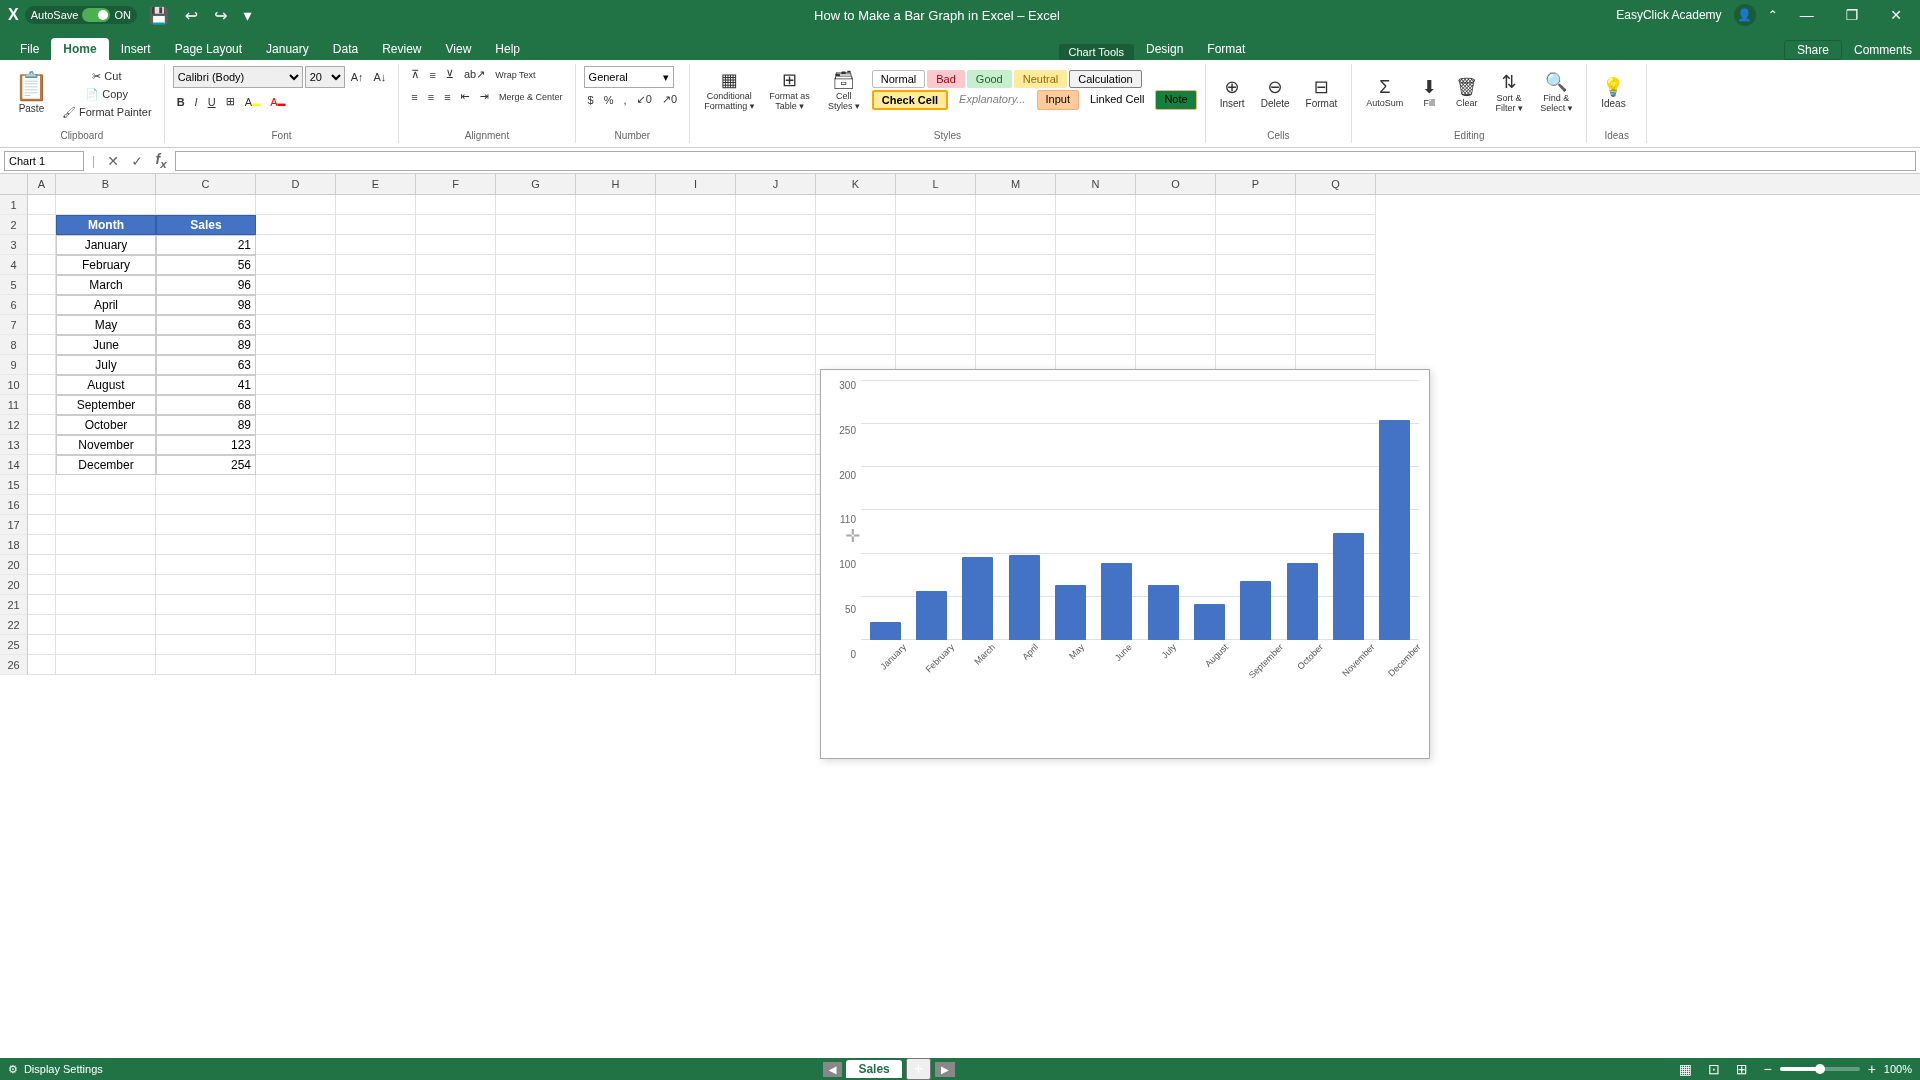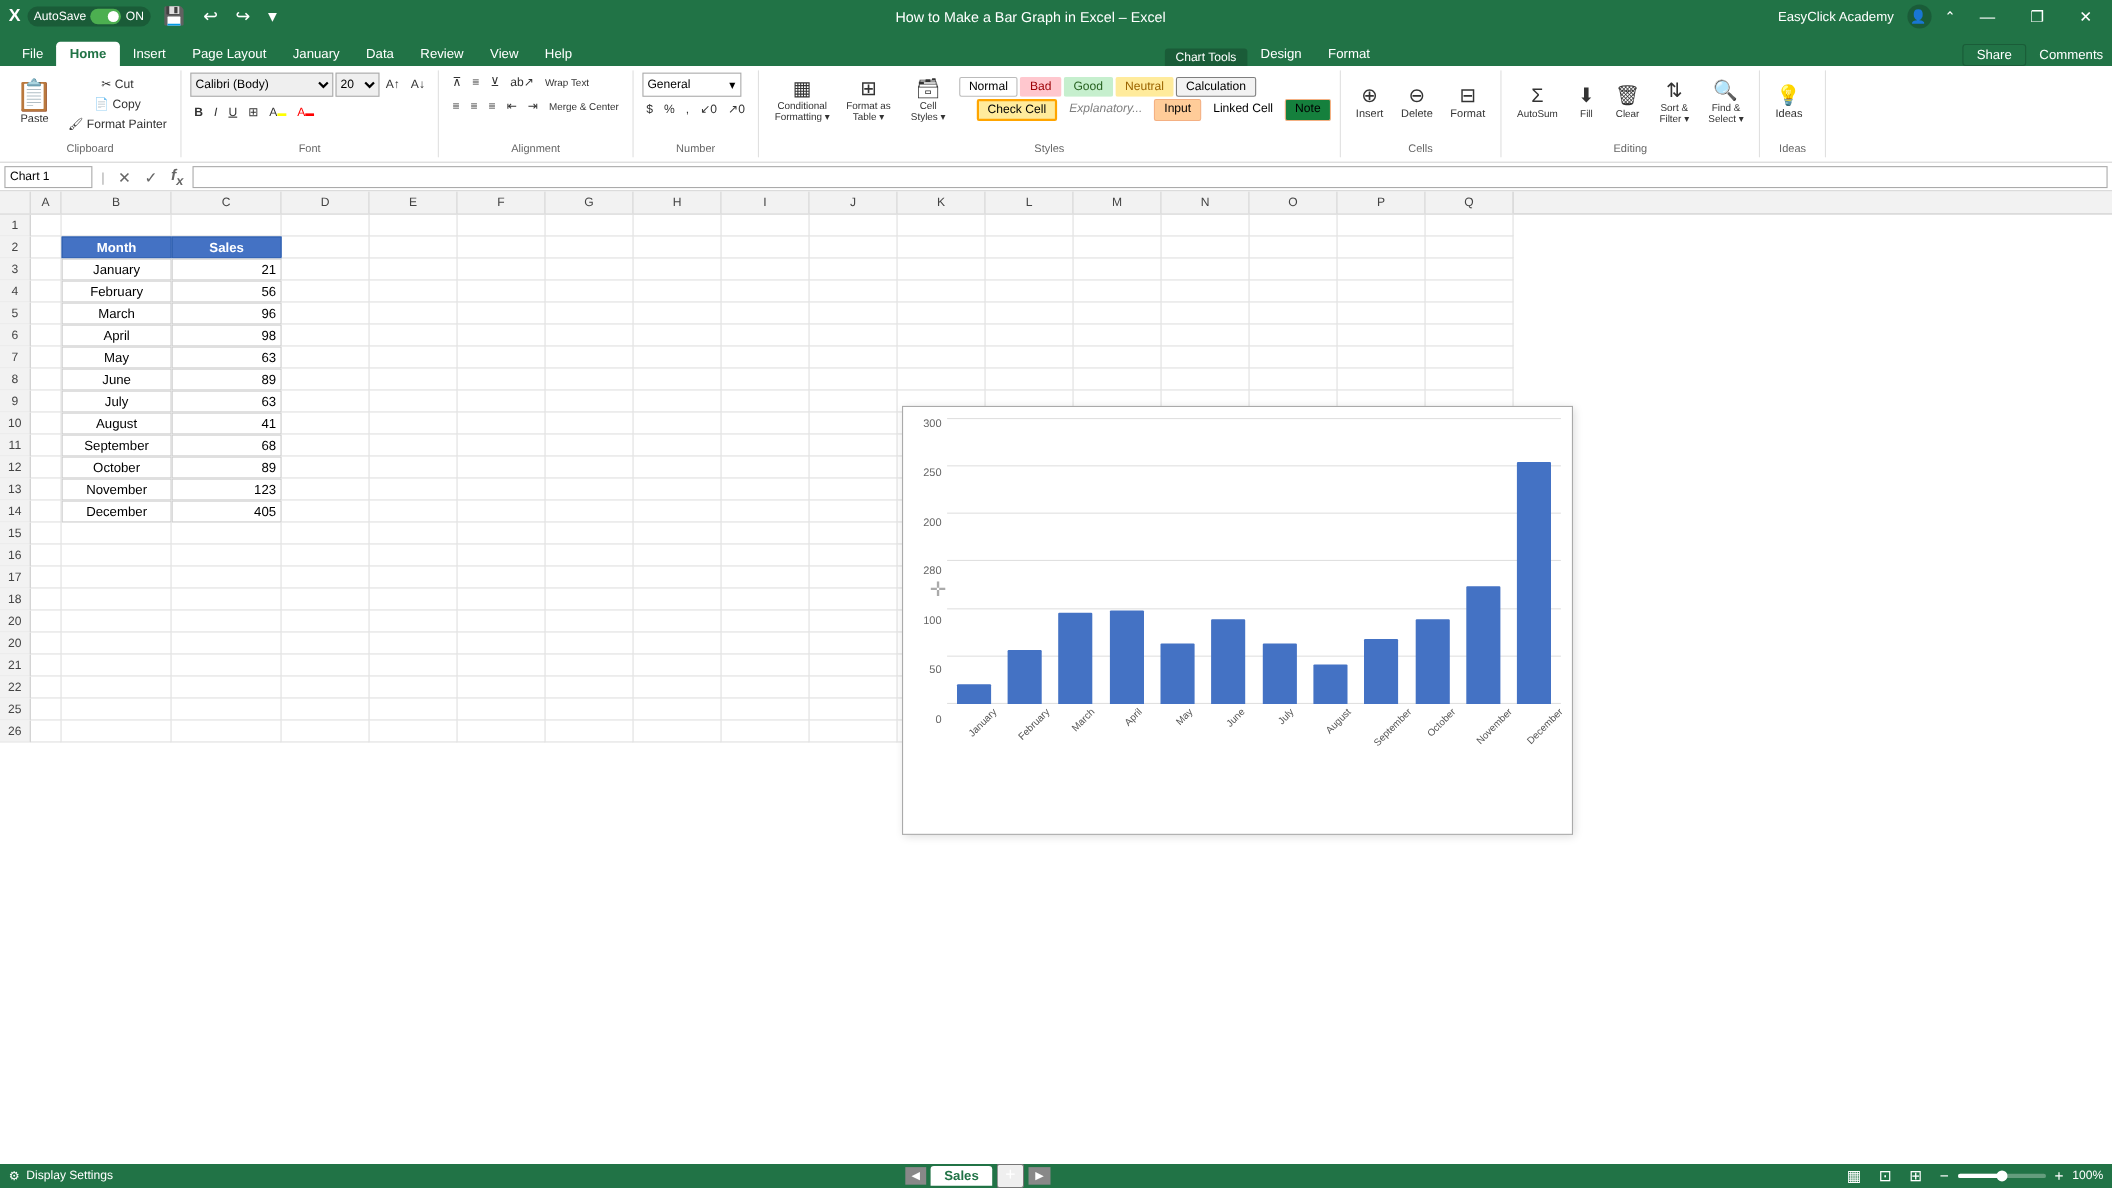--- a/index.html
+++ b/index.html
@@ -79,21 +79,21 @@
     .font-controls-row { display: flex; align-items: center; gap: 2px; margin-bottom: 2px; }
     .style-cell {
       padding: 2px 8px; border: 1px solid transparent; font-size: 11px; cursor: pointer;
       border-radius: 2px; white-space: nowrap;
     }
     .style-cell.normal { background: #fff; border-color: #bbb; }
     .style-cell.bad { background: #ffc7ce; color: #9c0006; }
     .style-cell.good { background: #c6efce; color: #276221; }
     .style-cell.neutral { background: #ffeb9c; color: #9c6500; }
     .style-cell.calculation { background: #f2f2f2; border-color: #7f7f7f; }
-    .style-cell.check { background: #ffeb9c; border: 2px solid orange; font-weight: normal; margin-left: 16px; }
+    .style-cell.check { background: #ffeb9c; border: 2px solid orange; font-weight: bold; }
     .style-cell.explanatory { font-style: italic; color: #7f7f7f; }
     .style-cell.input { background: #ffcc99; border-color: #f4b083; }
     .style-cell.linked { background: #fff; }
     .style-cell.note { background: #15803d; border-color: #f4b083; }
 
     
     #formula-bar {
       height: 26px;
       display: flex;
       align-items: center;
@@ -825,21 +825,21 @@
         <div class="sheet-cell" style="width: 80px; min-width: 80px;"></div>
         <div class="sheet-cell" style="width: 80px; min-width: 80px;"></div>
         <div class="sheet-cell" style="width: 80px; min-width: 80px;"></div>
         <div class="sheet-cell" style="width: 80px; min-width: 80px;"></div>
         <div class="sheet-cell" style="width: 80px; min-width: 80px;"></div>
       </div>
       <div class="sheet-row">
         <div class="row-num">14</div>
         <div class="sheet-cell" style="width: 28px; min-width: 28px;"></div>
         <div class="sheet-cell data-cell" style="width: 100px; min-width: 100px; text-align: center; justify-content: center;">December</div>
-        <div class="sheet-cell data-cell right" style="width: 100px; min-width: 100px;">405</div>
+        <div class="sheet-cell data-cell right" style="width: 100px; min-width: 100px;">254</div>
         <div class="sheet-cell" style="width: 80px; min-width: 80px;"></div>
         <div class="sheet-cell" style="width: 80px; min-width: 80px;"></div>
         <div class="sheet-cell" style="width: 80px; min-width: 80px;"></div>
         <div class="sheet-cell" style="width: 80px; min-width: 80px;"></div>
         <div class="sheet-cell" style="width: 80px; min-width: 80px;"></div>
         <div class="sheet-cell" style="width: 80px; min-width: 80px;"></div>
         <div class="sheet-cell" style="width: 80px; min-width: 80px;"></div>
         <div class="sheet-cell" style="width: 80px; min-width: 80px;"></div>
         <div class="sheet-cell" style="width: 80px; min-width: 80px;"></div>
         <div class="sheet-cell" style="width: 80px; min-width: 80px;"></div>
@@ -1049,21 +1049,21 @@
         <div class="sheet-cell" style="width: 80px; min-width: 80px;"></div>
       </div>
     </div>
 
   <div id="chart-container">
     <div style="display:flex;height:280px;gap:0;">
       <div class="y-axis" id="y-axis">
       <div>0</div>
           <div>50</div>
           <div>100</div>
-          <div>280</div>
+          <div>110</div>
           <div>200</div>
           <div>250</div>
           <div>300</div>
         </div>
       <div class="chart-plot" style="position:relative;flex:1;">
         <div class="grid-lines" id="grid-lines">
         <div class="grid-line"></div>
             <div class="grid-line"></div>
             <div class="grid-line"></div>
             <div class="grid-line"></div>

